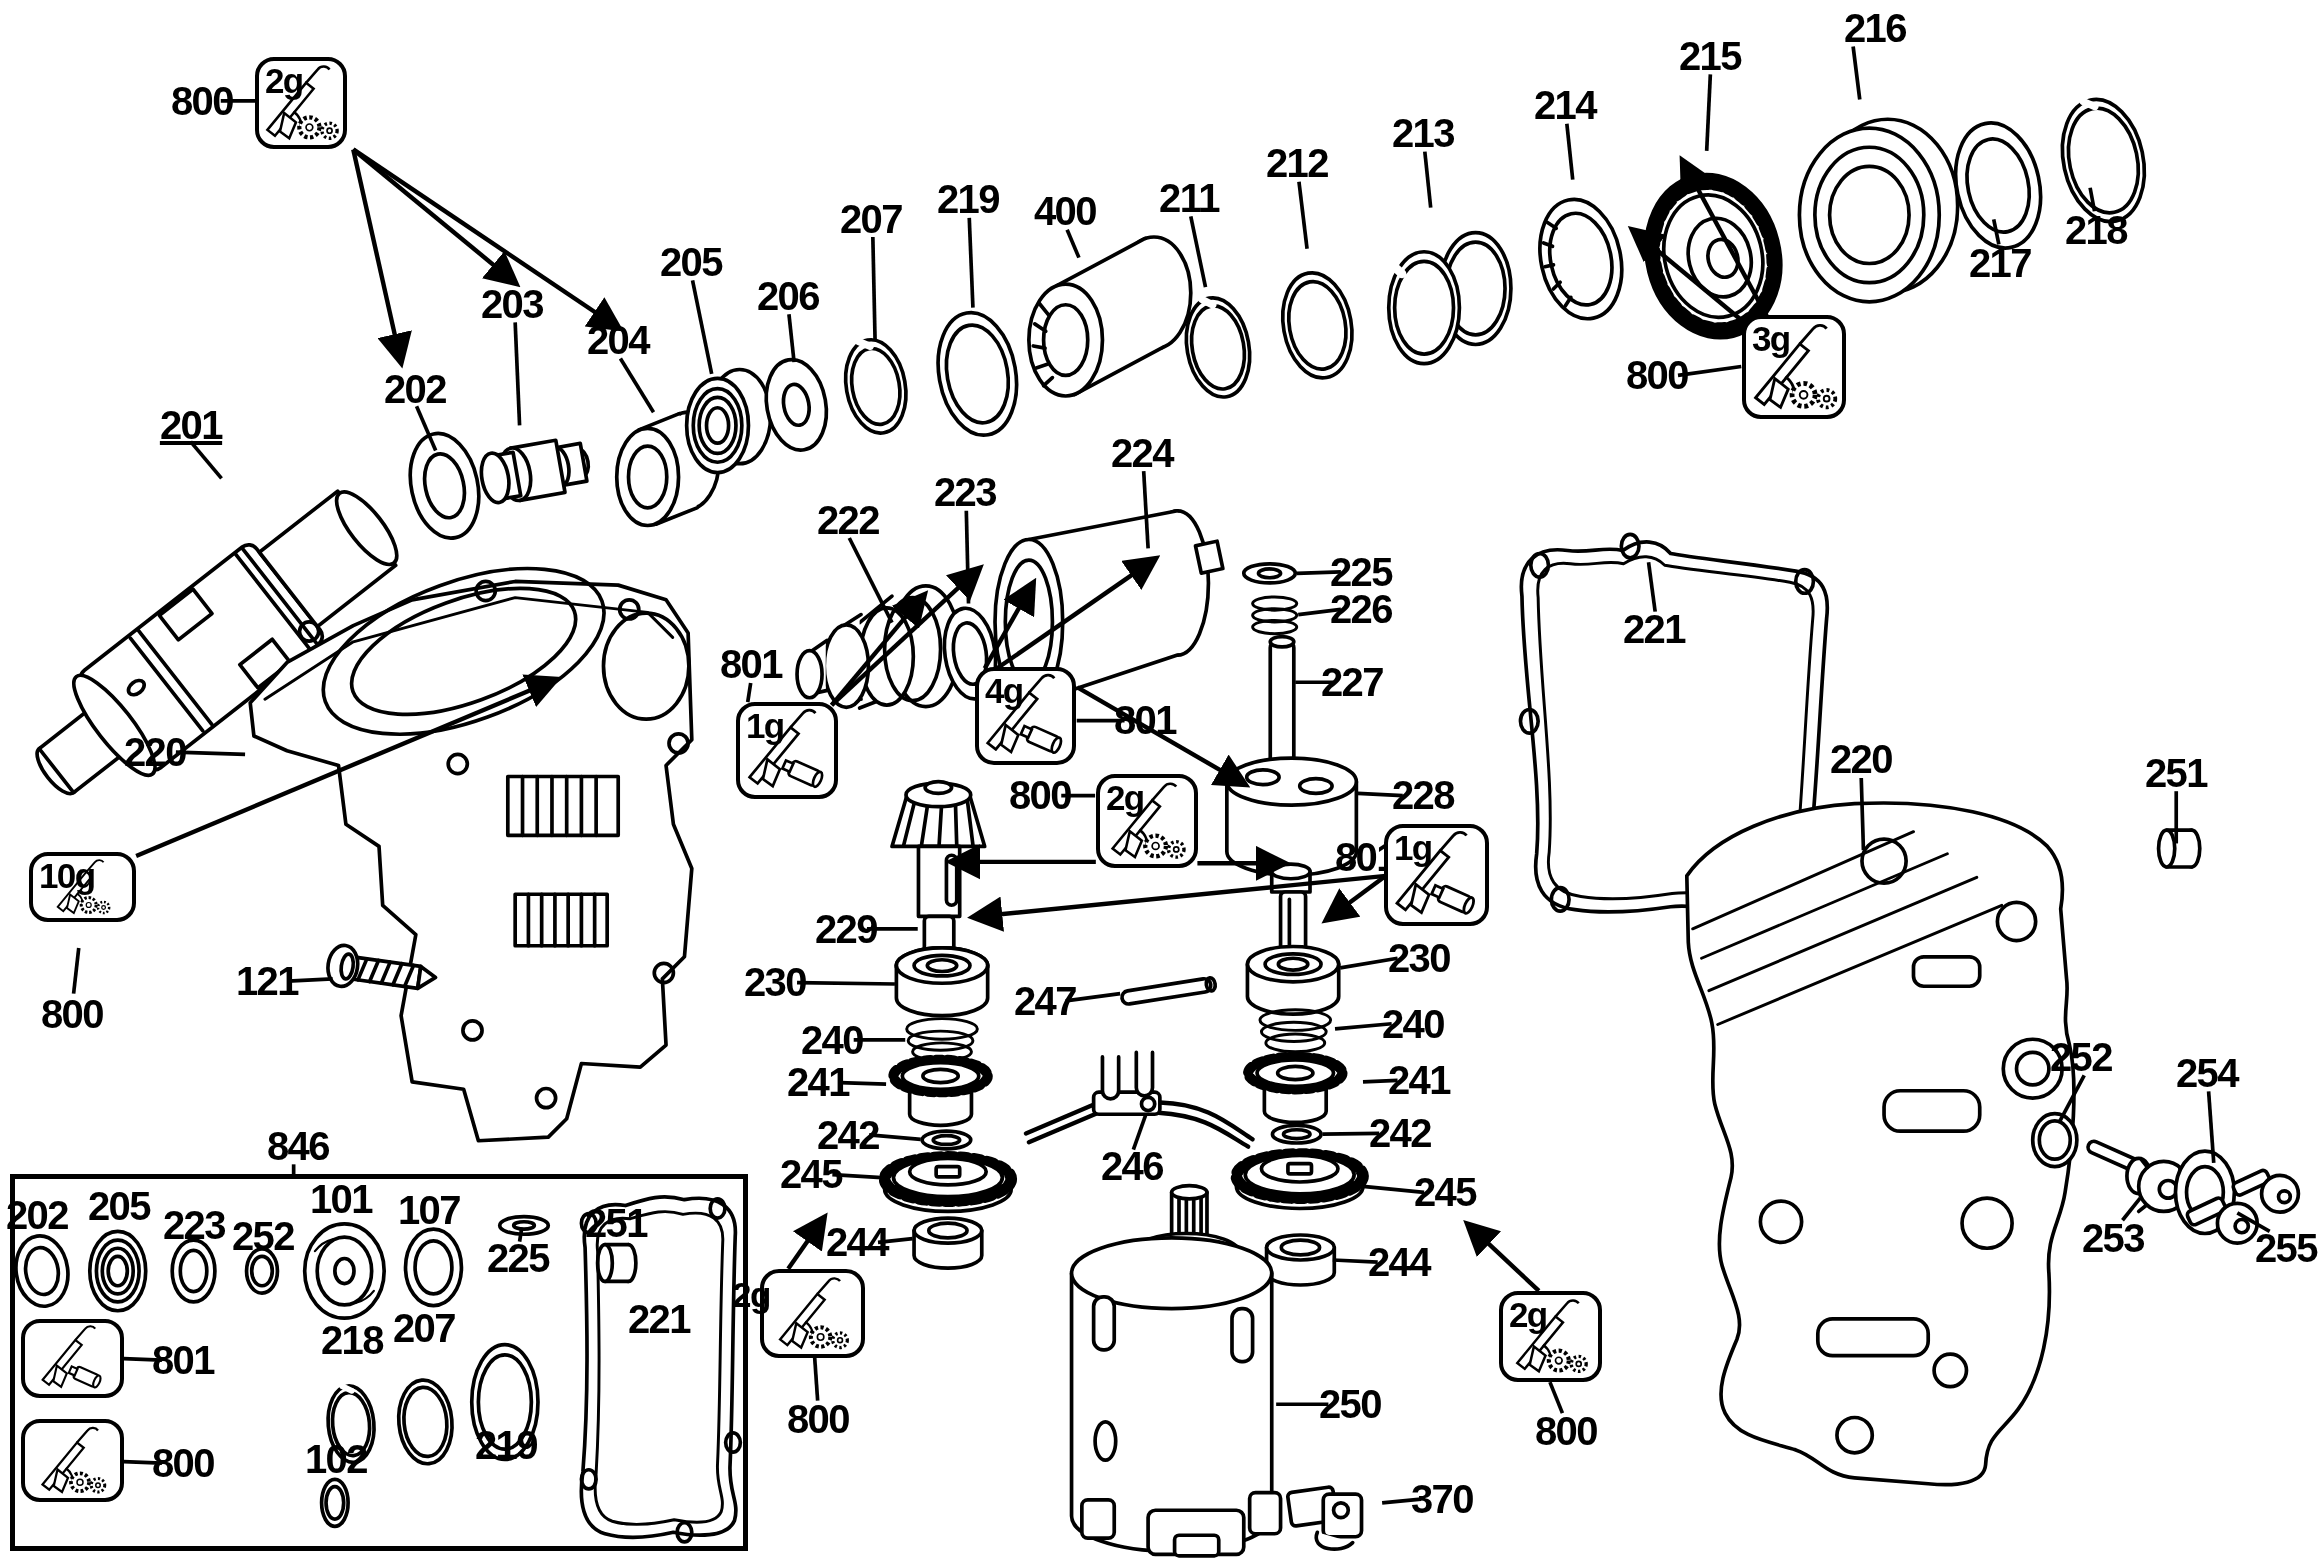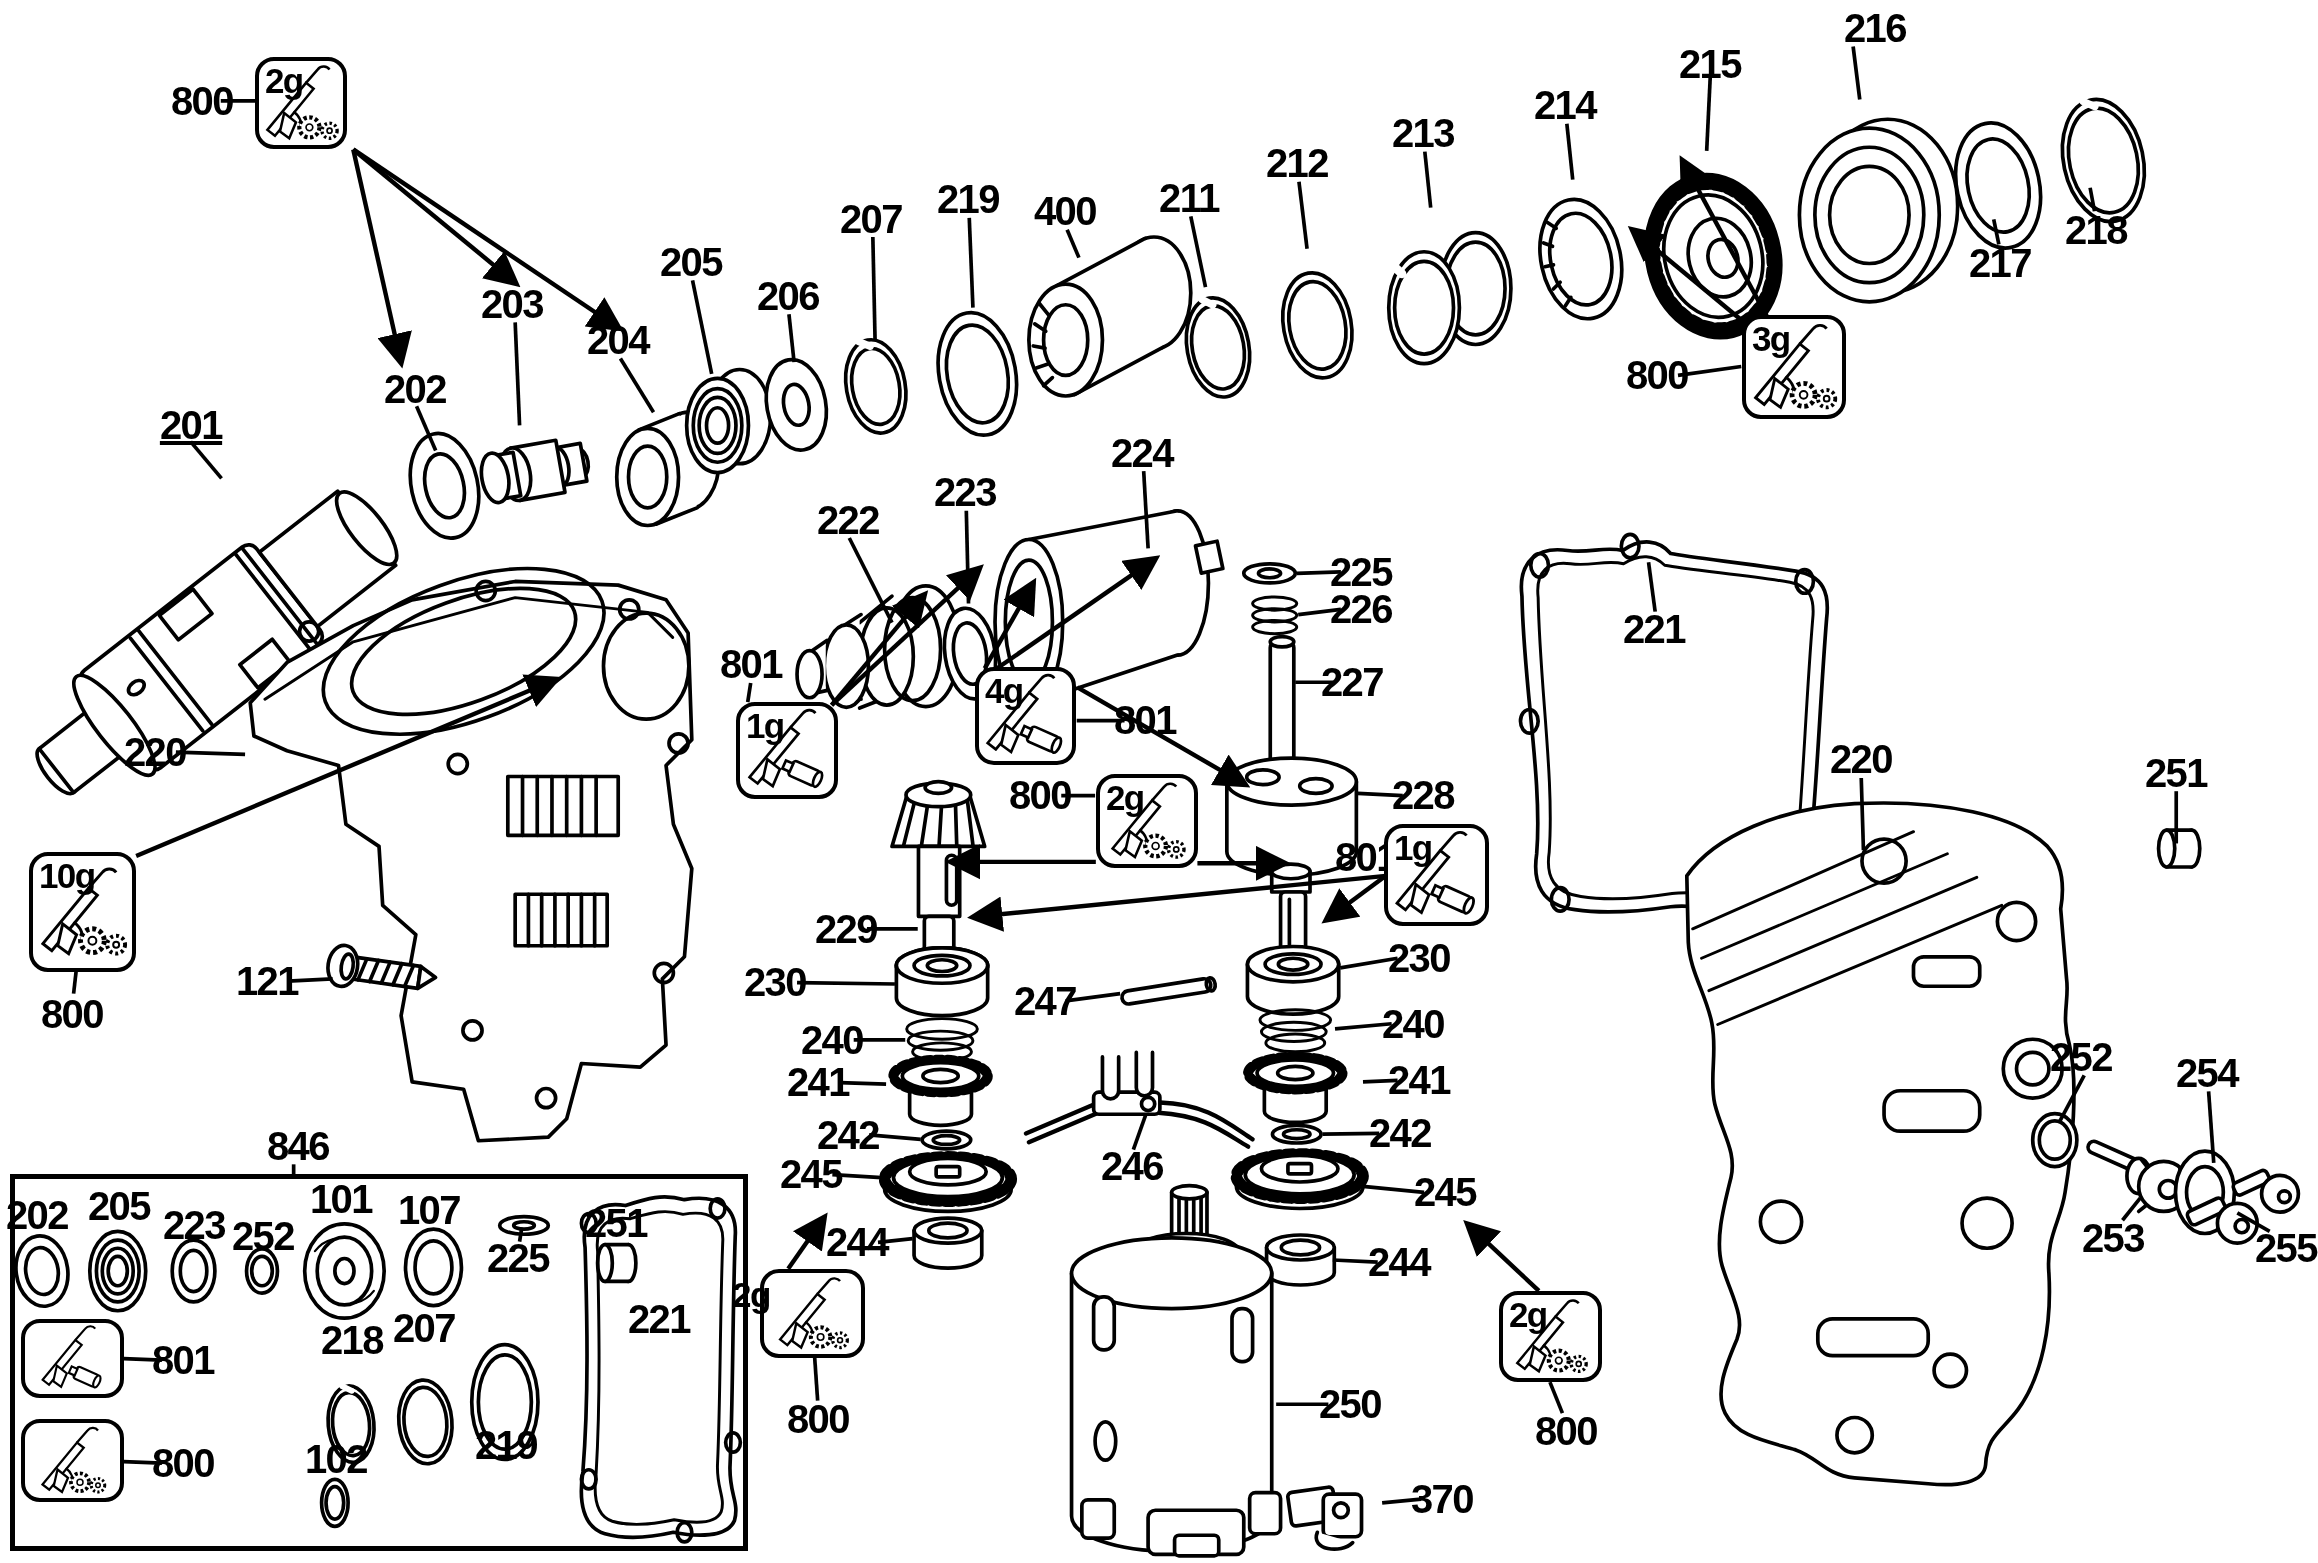--- a/index.html
+++ b/index.html
@@ -594,21 +594,21 @@
       <div class="plabel" style="left: 618px; top: 340px;">204</div>
       <div class="plabel" style="left: 691px; top: 262px;">205</div>
       <div class="plabel" style="left: 788px; top: 296px;">206</div>
       <div class="plabel" style="left: 871px; top: 219px;">207</div>
       <div class="plabel" style="left: 968px; top: 199px;">219</div>
       <div class="plabel" style="left: 1065px; top: 211px;">400</div>
       <div class="plabel" style="left: 1189px; top: 198px;">211</div>
       <div class="plabel" style="left: 1297px; top: 163px;">212</div>
       <div class="plabel" style="left: 1423px; top: 133px;">213</div>
       <div class="plabel" style="left: 1565px; top: 105px;">214</div>
-      <div class="plabel" style="left: 1710px; top: 64px;">215</div>
+      <div class="plabel" style="left: 1710px; top: 56px;">215</div>
       <div class="plabel" style="left: 1851px; top: 28px; margin-left: 24px;">216</div>
       <div class="plabel" style="left: 2000px; top: 263px;">217</div>
       <div class="plabel" style="left: 2096px; top: 230px;">218</div>
       <div class="plabel" style="left: 1657px; top: 375px;">800</div>
       <div class="plabel" style="left: 155px; top: 752px;">220</div>
       <div class="plabel" style="left: 72px; top: 1014px;">800</div>
       <div class="plabel" style="left: 267px; top: 981px;">121</div>
       <div class="plabel" style="left: 848px; top: 520px;">222</div>
       <div class="plabel" style="left: 965px; top: 492px;">223</div>
       <div class="plabel" style="left: 1142px; top: 453px;">224</div>
@@ -687,21 +687,21 @@
             <polygon points="30,62 44,73 36,92 25,84" fill="#fff"></polygon>
             <path d="M41,60 C49,66 52,74 48,81"></path>
             <circle cx="60" cy="79" r="12" fill="#fff" stroke-width="5" stroke-dasharray="4 3"></circle>
             <circle cx="60" cy="79" r="4" stroke-width="2"></circle>
             <circle cx="84" cy="83" r="9" fill="#fff" stroke-width="4" stroke-dasharray="3 3"></circle>
             <circle cx="84" cy="83" r="3" stroke-width="2"></circle>
           </g>
         </svg>
         <span class="amt">3g</span>
       </div>
-      <div class="gbox" style="left: 29px; top: 852px; width: 107px; height: 120px;">
+      <div class="gbox" style="left: 29px; top: 852px; width: 107px; height: 70px;">
         <svg class="gicon" viewBox="0 0 100 100" preserveAspectRatio="xMidYMid meet">
           <g fill="none" stroke="#000" stroke-width="3">
             <polygon points="10,82 56,26 65,33 19,89" fill="#fff"></polygon>
             <path d="M56,26 L70,10 C74,5 81,6 84,10"></path>
             <polygon points="30,62 44,73 36,92 25,84" fill="#fff"></polygon>
             <path d="M41,60 C49,66 52,74 48,81"></path>
             <circle cx="60" cy="79" r="12" fill="#fff" stroke-width="5" stroke-dasharray="4 3"></circle>
             <circle cx="60" cy="79" r="4" stroke-width="2"></circle>
             <circle cx="84" cy="83" r="9" fill="#fff" stroke-width="4" stroke-dasharray="3 3"></circle>
             <circle cx="84" cy="83" r="3" stroke-width="2"></circle>

